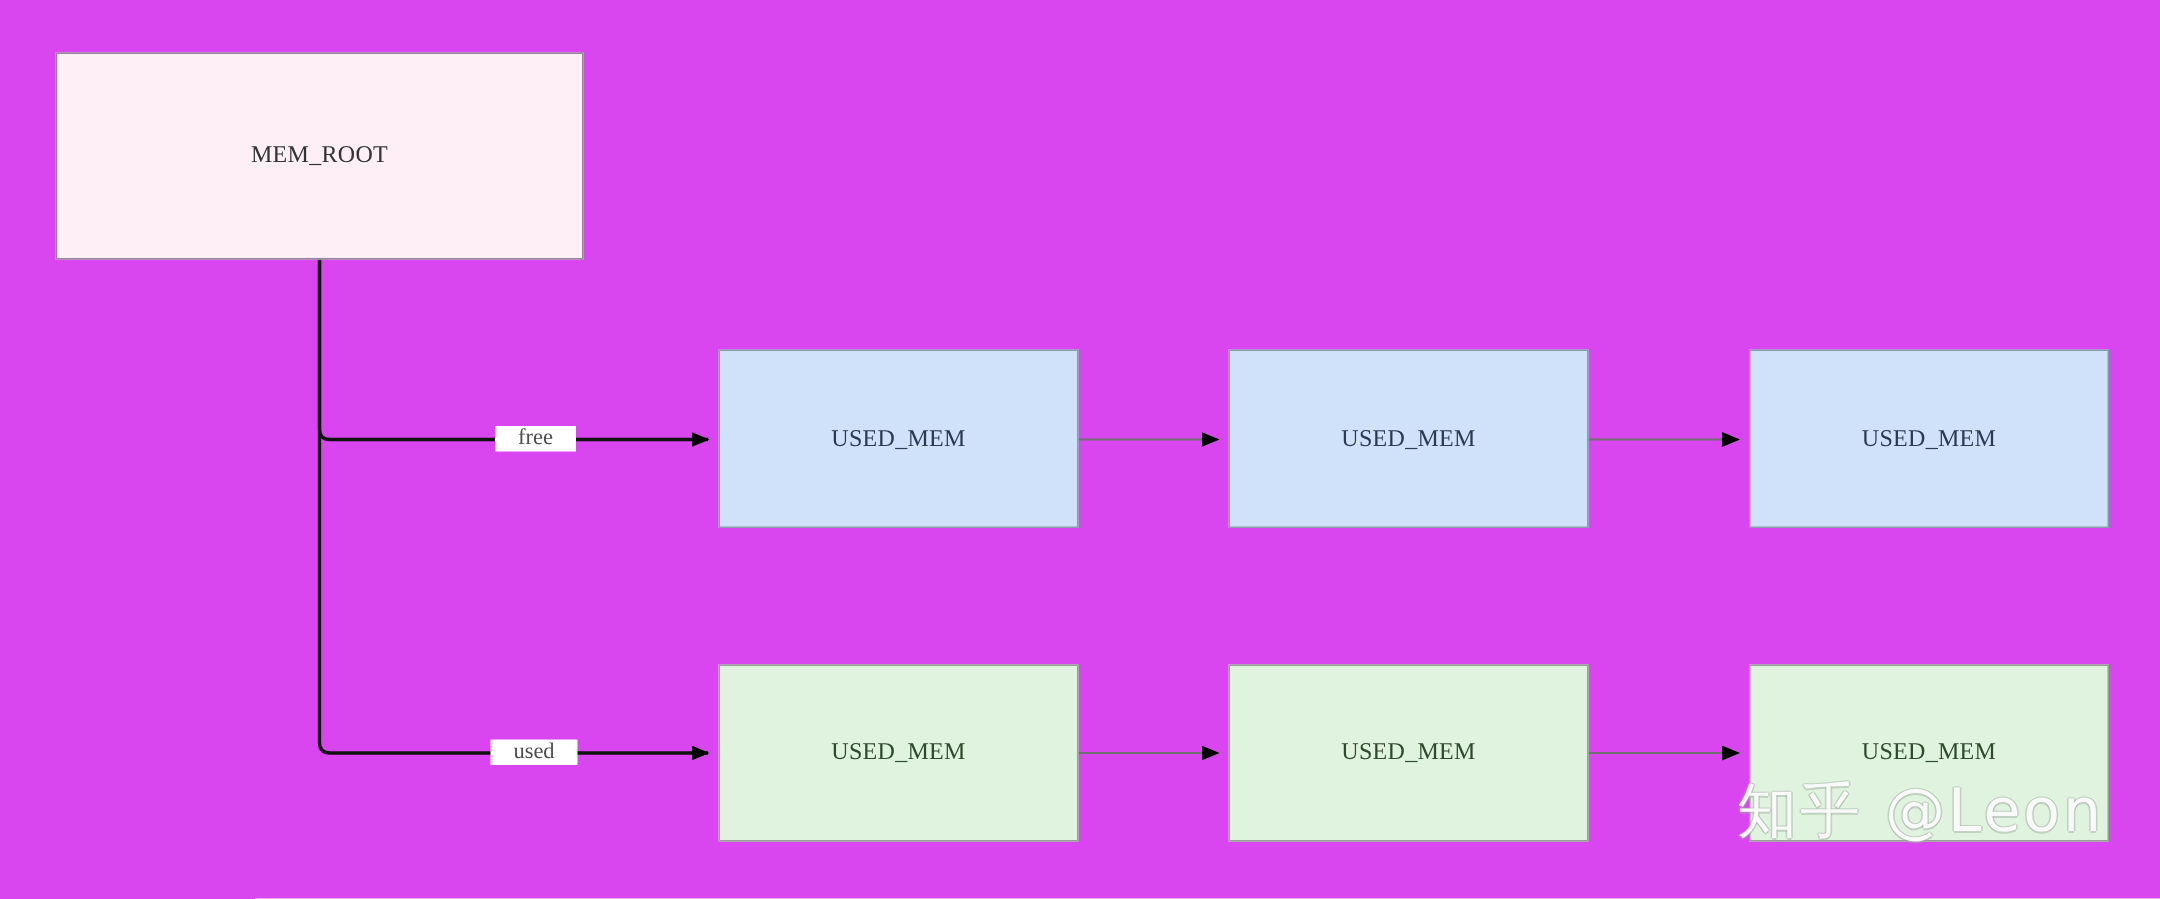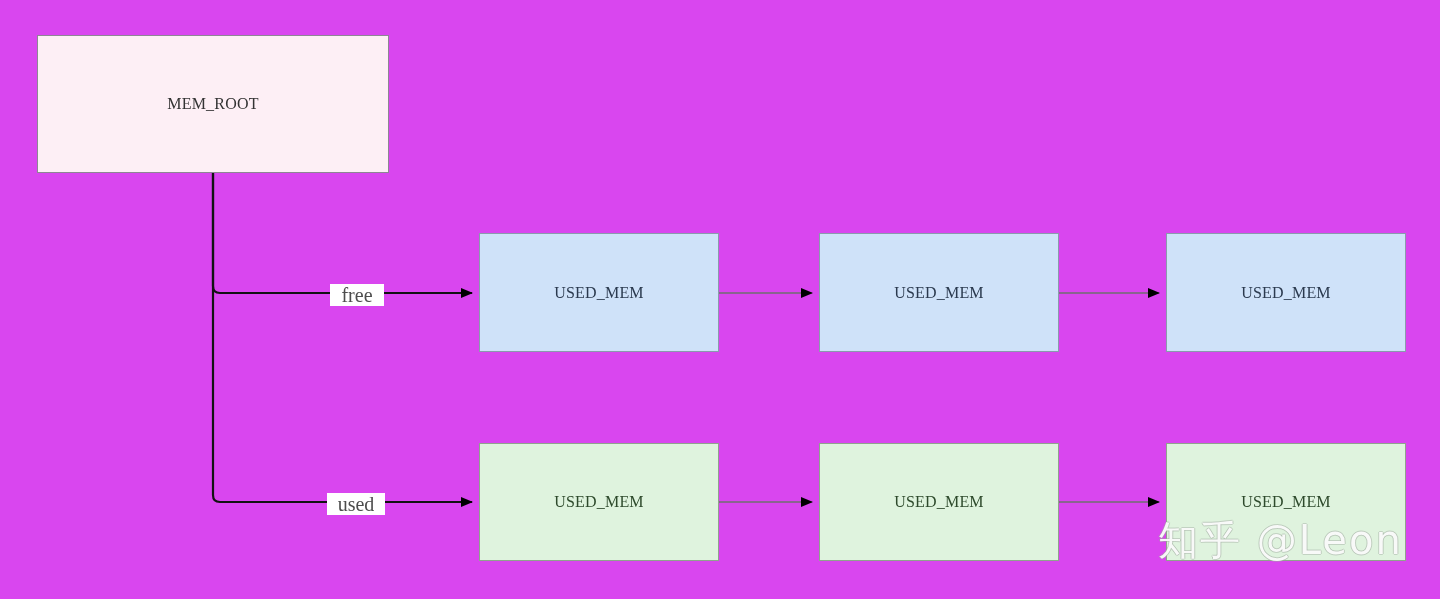--- a/index.html
+++ b/index.html
@@ -46,21 +46,21 @@
   }
   .node-used {
     background: #dff3de;
     border: 1px solid #8fa38d;
     color: #2e4a2c;
   }
   .edge-label {
     position: absolute;
     background: #ffffff;
     color: #4d4d4d;
-    font-size: 20px;
+    font-size: 15px;
     line-height: 1;
     padding: 1px 2px;
     white-space: nowrap;
     text-align: center;
   }
   .watermark {
     position: absolute;
     font-family: "DejaVu Sans", "Liberation Sans", sans-serif;
     font-size: 40px;
     font-weight: 400;

